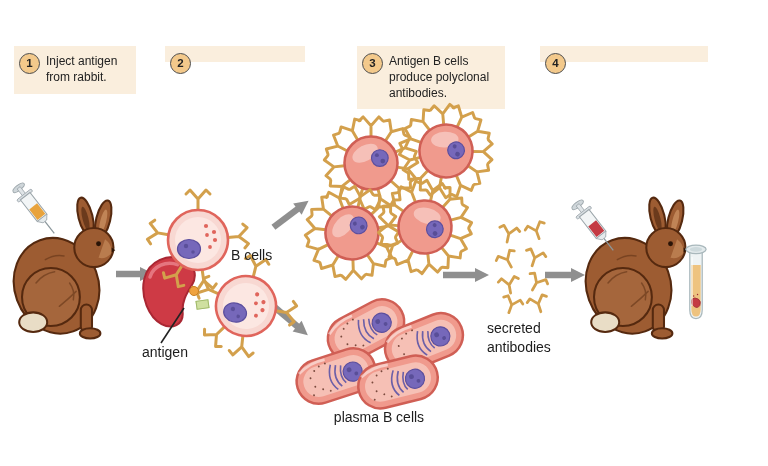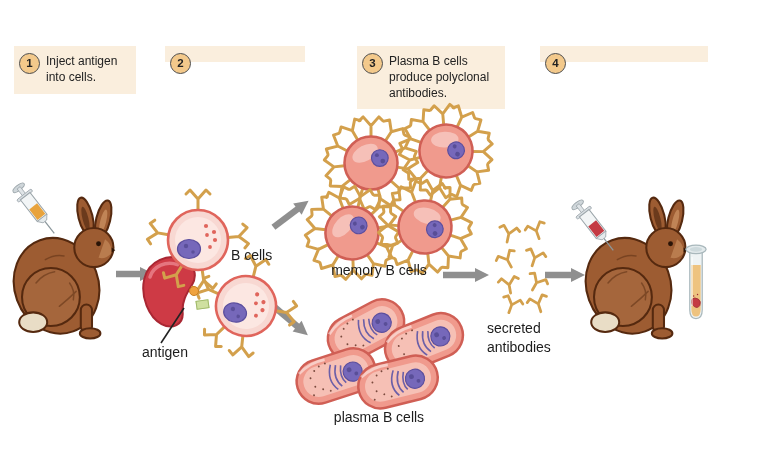--- a/index.html
+++ b/index.html
@@ -143,28 +143,28 @@
           <circle cx="20" cy="70" r="0.9" fill="#9c2a33"></circle>
         <ellipse cx="18" cy="12" rx="13" ry="5.5" fill="#e3eaec" stroke="#a9b8bc" stroke-width="1.6"></ellipse>
         <ellipse cx="18" cy="12" rx="8" ry="3" fill="#cdd9dc"></ellipse>
         <line x1="13" y1="22" x2="13" y2="85" stroke="#ffffff" stroke-width="1.6" opacity="0.7"></line>
       </g>
     </defs>
   </svg>
 
   <div class="step" style="left:14px;top:46px;width:122px;">
     <span class="stepnum">1</span>
-    <span>Inject antigen into cells.</span>
+    <span>Inject antigen from rabbit.</span>
   </div>
   <div class="step" style="left:165px;top:46px;width:140px;">
     <span class="stepnum">2</span>
   </div>
   <div class="step" style="left:357px;top:46px;width:148px;">
     <span class="stepnum">3</span>
-    <span>Plasma B cells produce polyclonal antibodies.</span>
+    <span>Antigen B cells produce polyclonal antibodies.</span>
   </div>
   <div class="step" style="left:540px;top:46px;width:168px;">
     <span class="stepnum">4</span>
   </div>
 
   <svg class="abs arrow" style="left:115px;top:266px" width="40" height="16" viewBox="0 0 40 16">
     <line x1="1" y1="8" x2="27" y2="8"></line>
       <polygon points="25,1 39,8 25,15"></polygon>
     </svg>
   <svg class="abs arrow" style="left:268px;top:206px;transform:rotate(-37deg)" width="46" height="16" viewBox="0 0 46 16">
@@ -263,17 +263,16 @@
   <svg class="abs" style="left:682px;top:231px" width="28" height="102" viewBox="0 0 36 108">
       <use href="#g-tube"></use>
     </svg>
 
   <svg class="abs" style="left:158px;top:305px" width="28" height="40" viewBox="0 0 28 40">
     <line x1="26" y1="3" x2="3" y2="38" stroke="#222" stroke-width="1.6"></line>
     </svg>
 
   <div class="lbl" style="left:231px;top:247px">B cells</div>
   <div class="lbl" style="left:142px;top:344px">antigen</div>
-  <div class="lbl center" style="left:320px;top:262px;width:118px">memory B cells</div>
   <div class="lbl center" style="left:327px;top:409px;width:104px">plasma B cells</div>
   <div class="lbl wrap" style="left:487px;top:319px;width:78px;line-height:1.35">secreted antibodies</div>
 
 </div>
 
 </body></html>

